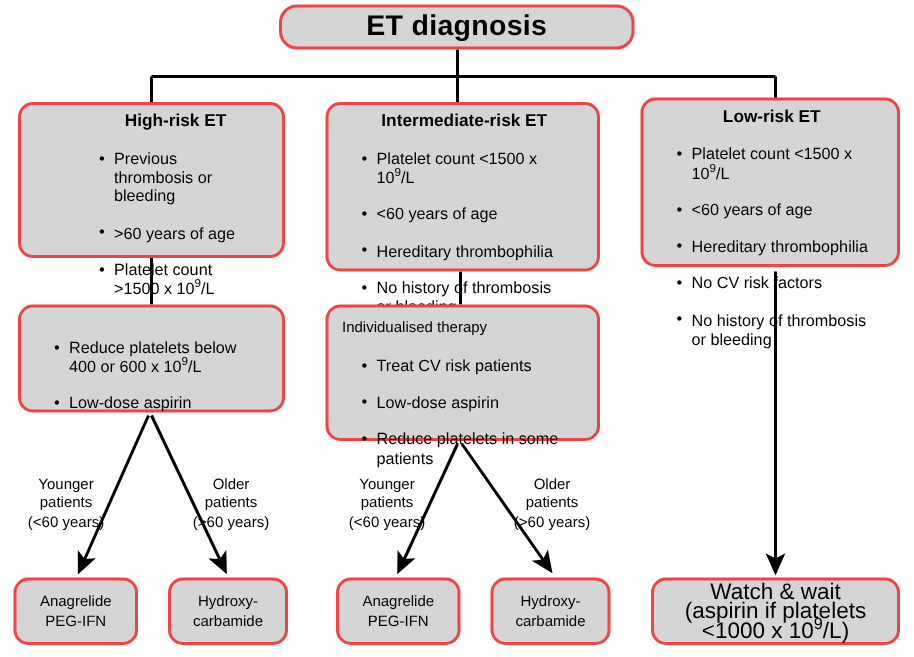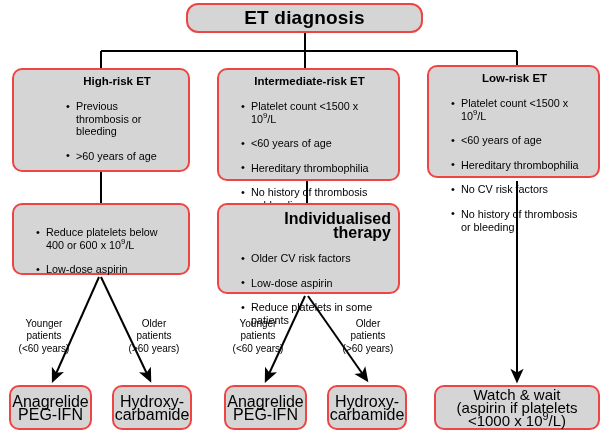--- a/index.html
+++ b/index.html
@@ -33,23 +33,23 @@
     border-radius: 10px;
     color: #000000;
   }
   .node-title {
     font-weight: bold;
     text-align: center;
     font-size: 11.5px;
     line-height: 13px;
   }
   .node-title-plain {
-    font-weight: bold;
-    text-align: right;
-    font-size: 16px;
+    font-weight: normal;
+    text-align: left;
+    font-size: 10px;
     line-height: 14px;
   }
   ul.bullets {
     list-style: none;
     margin: 0;
     padding: 0;
   }
   ul.bullets li {
     position: relative;
     padding-left: 11px;
@@ -82,21 +82,21 @@
   }
   #box-inter-tx {
     left: 217px; top: 203px; width: 183px; height: 91px;
     padding: 7px 7px 5px 9px;
   }
   .leaf {
     display: flex;
     align-items: center;
     justify-content: center;
     text-align: center;
-    font-size: 16px;
+    font-size: 10px;
     line-height: 13px;
   }
   #leaf-l1 { left: 9px;  top: 385px; width: 83px;  height: 45px; }
   #leaf-l2 { left: 112px; top: 385px; width: 80px; height: 45px; }
   #leaf-m1 { left: 224px; top: 385px; width: 83px; height: 45px; }
   #leaf-m2 { left: 327px; top: 385px; width: 80px; height: 45px; }
   #leaf-watch {
     left: 434px; top: 385px; width: 166px; height: 45px;
     font-size: 15px; line-height: 13px;
   }
@@ -162,20 +162,21 @@
 
   <div class="node title-node">
     <span class="title-text">ET diagnosis</span>
   </div>
 
   <div class="node hdr-box" id="box-high">
     <div class="node-title">High-risk ET</div>
     <ul class="bullets">
       <li>Previous thrombosis or bleeding</li>
       <li>&gt;60 years of age</li>
+      <li>Platelet count &gt;1500 x 10<sup>9</sup>/L</li>
     </ul>
   </div>
 
   <div class="node hdr-box" id="box-inter">
     <div class="node-title">Intermediate-risk ET</div>
     <ul class="bullets">
       <li>Platelet count &lt;1500 x 10<sup>9</sup>/L</li>
       <li>&lt;60 years of age</li>
       <li>Hereditary thrombophilia</li>
       <li>No history of thrombosis or bleeding</li>
@@ -196,21 +197,21 @@
   <div class="node" id="box-high-tx">
     <ul class="bullets">
       <li>Reduce platelets below 400 or 600 x 10<sup>9</sup>/L</li>
       <li>Low-dose aspirin</li>
     </ul>
   </div>
 
   <div class="node" id="box-inter-tx">
     <div class="node-title-plain">Individualised therapy</div>
     <ul class="bullets">
-      <li>Older CV risk factors</li>
+      <li>Treat CV risk patients</li>
       <li>Low-dose aspirin</li>
       <li>Reduce platelets in some patients</li>
     </ul>
   </div>
 
   <div class="branch-label" id="lbl-l-young">Younger
 patients
 (&lt;60 years)</div>
   <div class="branch-label" id="lbl-l-old">Older
 patients

